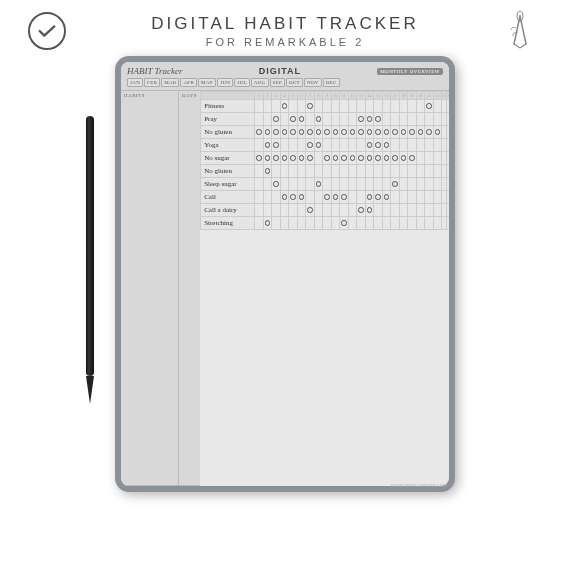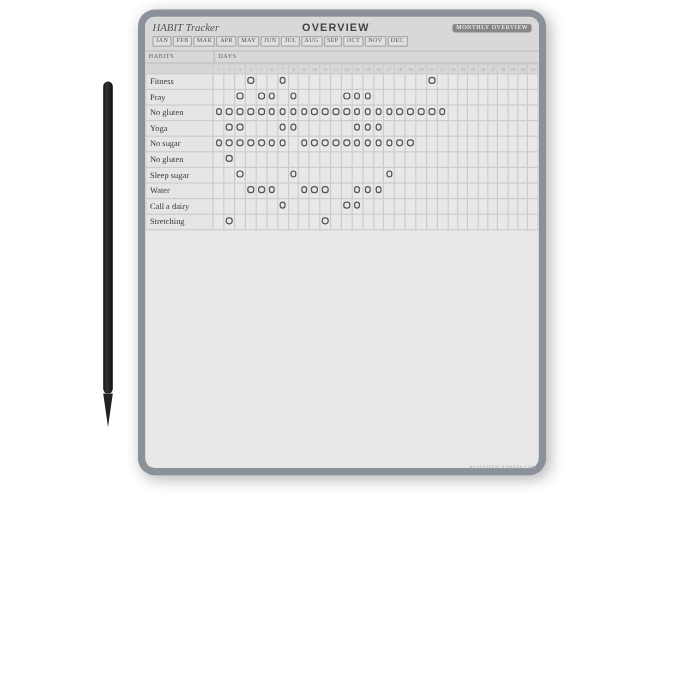--- a/index.html
+++ b/index.html
@@ -78,21 +78,21 @@
     }
 
     
     .tablet-wrapper {
       position: relative;
       margin-top: 8px;
     }
 
     .tablet {
       width: 340px;
-      height: 388px;
+      height: 436px;
       background: #8a9199;
       border-radius: 14px;
       padding: 6px;
       box-shadow: 3px 3px 12px rgba(0,0,0,0.3);
       position: relative;
     }
 
     .tablet-screen {
       width: 100%;
       height: 100%;
@@ -181,21 +181,20 @@
       border-radius: 1px;
       background: #e0e0e0;
       letter-spacing: 0.3px;
     }
 
     
     .tracker-grid {
       flex: 1;
       overflow: hidden;
       display: flex;
-      flex-direction: column;
     }
 
     .grid-header-row {
       display: flex;
       border-bottom: 0.5px solid #bbb;
       background: #d8d8d8;
     }
 
     .habits-col-header {
       width: 58px;
@@ -271,35 +270,59 @@
       display: inline-block;
       flex-shrink: 0;
     }
 
   </style>
 </head>
 <body>
 
 <div class="page-container">
 
+  <div class="header">
+
+    <div class="checkmark-circle">
+      <svg viewBox="0 0 24 24" fill="none" stroke="#555" stroke-width="2.5" stroke-linecap="round" stroke-linejoin="round">
+        <polyline points="4 12 9 17 20 7"></polyline>
+      </svg>
+    </div>
+
+    <div class="header-title">DIGITAL HABIT TRACKER</div>
+    <div class="header-subtitle">FOR REMARKABLE 2</div>
+
+    <div class="pen-icon">
+      <svg width="44" height="44" viewBox="0 0 44 44">
+        <line x1="22" y1="8" x2="16" y2="36" stroke="#888" stroke-width="1.5" stroke-linecap="round"></line>
+        <line x1="22" y1="8" x2="28" y2="36" stroke="#888" stroke-width="1.5" stroke-linecap="round"></line>
+        <ellipse cx="22" cy="8" rx="3" ry="5" fill="none" stroke="#888" stroke-width="1"></ellipse>
+        <line x1="16" y1="36" x2="22" y2="40" stroke="#888" stroke-width="1.2"></line>
+        <line x1="28" y1="36" x2="22" y2="40" stroke="#888" stroke-width="1.2"></line>
+
+        <path d="M18 20 Q14 18 13 22" fill="none" stroke="#888" stroke-width="0.8"></path>
+        <path d="M20 24 Q15 24 14 28" fill="none" stroke="#888" stroke-width="0.8"></path>
+      </svg>
+    </div>
+  </div>
 
   <div class="tablet-wrapper">
 
     <div class="stylus">
       <div class="stylus-body"></div>
       <div class="stylus-tip"></div>
     </div>
 
     <div class="tablet">
       <div class="tablet-screen">
 
         <div class="screen-header">
           <div class="screen-title-row">
             <div class="screen-app-title">HABIT Tracker</div>
-            <div class="screen-month">OVERVIEW</div>
+            <div class="screen-month">DIGITAL</div>
             <div class="monthly-btn">MONTHLY OVERVIEW</div>
           </div>
           <div class="month-tabs">
 
           <div class="month-tab">JAN</div>
               <div class="month-tab">FEB</div>
               <div class="month-tab">MAR</div>
               <div class="month-tab">APR</div>
               <div class="month-tab">MAY</div>
               <div class="month-tab">JUN</div>
@@ -590,21 +613,21 @@
                     <td style="padding: 1px; width: 8px; text-align: center; vertical-align: middle;"></td>
                     <td style="padding: 1px; width: 8px; text-align: center; vertical-align: middle;"></td>
                     <td style="padding: 1px; width: 8px; text-align: center; vertical-align: middle;"></td>
                     <td style="padding: 1px; width: 8px; text-align: center; vertical-align: middle;"></td>
                     <td style="padding: 1px; width: 8px; text-align: center; vertical-align: middle;"></td>
                     <td style="padding: 1px; width: 8px; text-align: center; vertical-align: middle;"></td>
                     <td style="padding: 1px; width: 8px; text-align: center; vertical-align: middle;"></td>
                     <td style="padding: 1px; width: 8px; text-align: center; vertical-align: middle;"></td>
                   </tr>
                   <tr>
-                    <td class="habit-label">Water</td>
+                    <td class="habit-label">Call</td>
                     <td style="padding: 1px; width: 8px; text-align: center; vertical-align: middle;"></td>
                     <td style="padding: 1px; width: 8px; text-align: center; vertical-align: middle;"></td>
                     <td style="padding: 1px; width: 8px; text-align: center; vertical-align: middle;"></td>
                     <td style="padding: 1px; width: 8px; text-align: center; vertical-align: middle;"><span class="c"></span></td>
                     <td style="padding: 1px; width: 8px; text-align: center; vertical-align: middle;"><span class="c"></span></td>
                     <td style="padding: 1px; width: 8px; text-align: center; vertical-align: middle;"><span class="c"></span></td>
                     <td style="padding: 1px; width: 8px; text-align: center; vertical-align: middle;"></td>
                     <td style="padding: 1px; width: 8px; text-align: center; vertical-align: middle;"></td>
                     <td style="padding: 1px; width: 8px; text-align: center; vertical-align: middle;"><span class="c"></span></td>
                     <td style="padding: 1px; width: 8px; text-align: center; vertical-align: middle;"><span class="c"></span></td>

